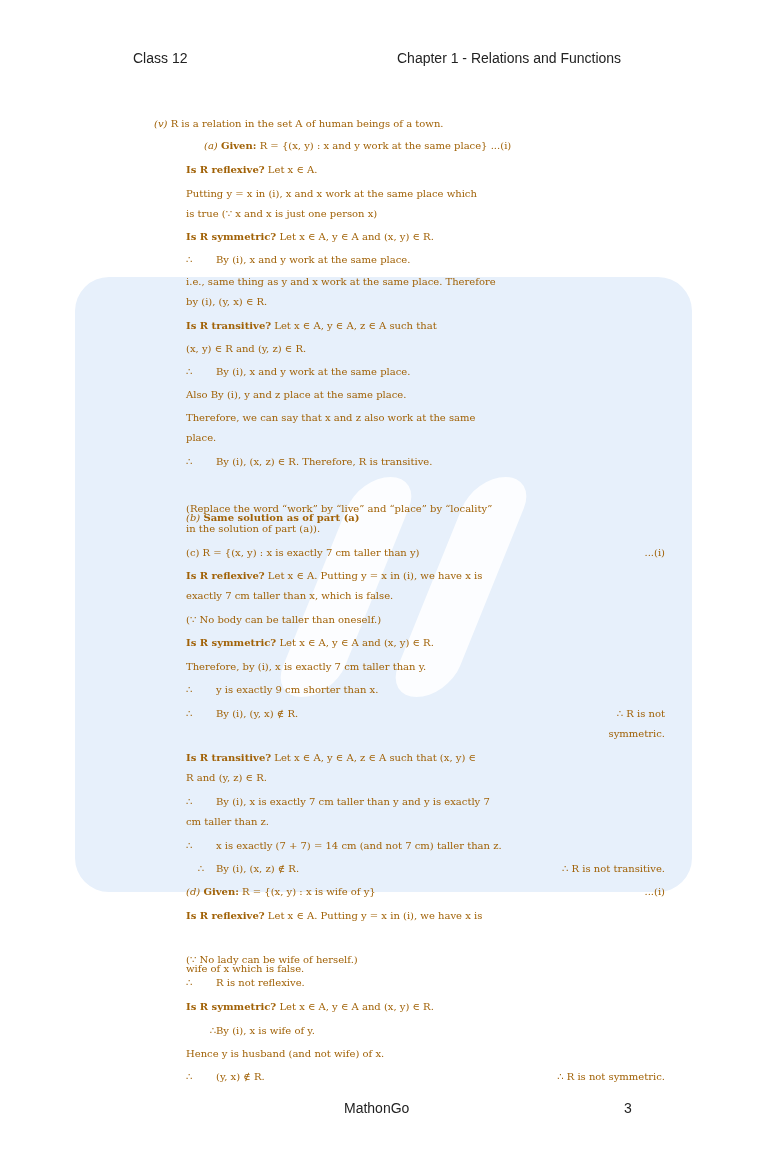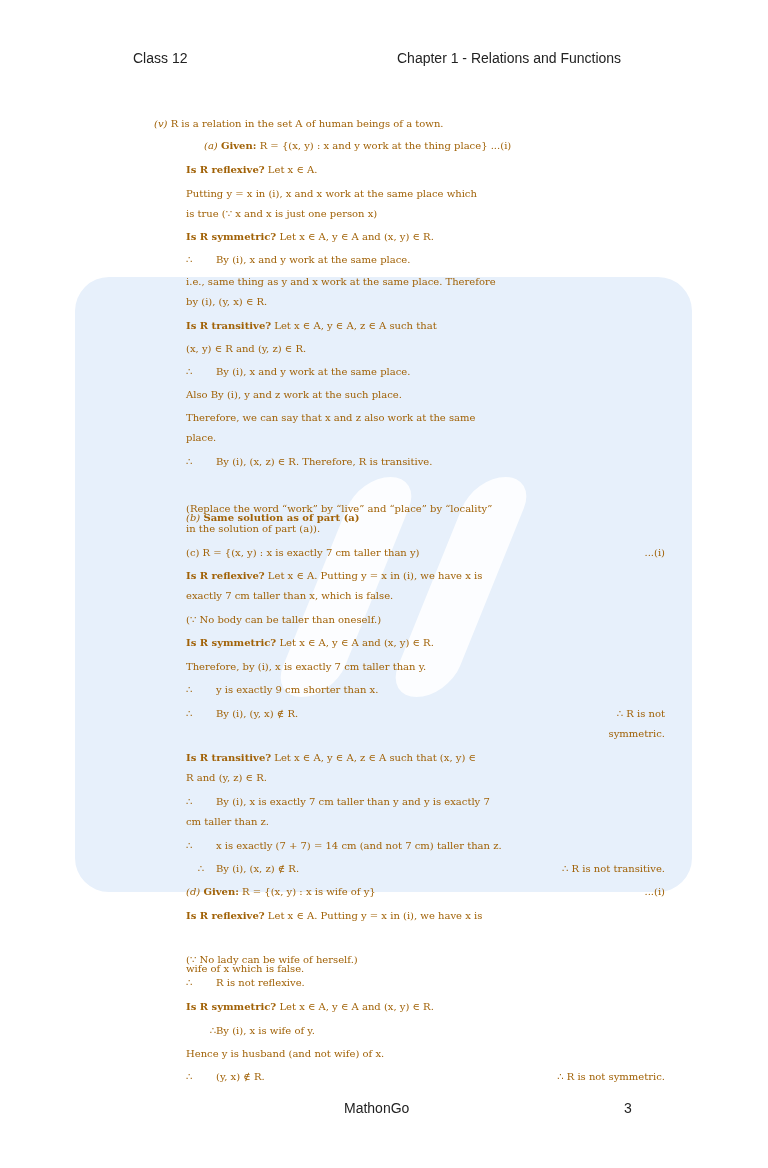--- a/index.html
+++ b/index.html
@@ -52,21 +52,21 @@
 
 <div class="content">
 
   <div class="line" style="top:0; left:154px;">
     <span class="i">(v)</span>&nbsp;<span>R is a relation in the set A of human beings of a town.</span>
   </div>
 
   <div class="line" style="top:22px; left:204px;">
     <span class="i">(a)</span>
     <span class="b">Given:</span>
-    <span>R = {(x, y) : x and y work at the thing place}</span>
+    <span>R = {(x, y) : x and y work at the same place}</span>
     <span>...(i)</span>
   </div>
   <div class="line" style="top:46px; left:186px;">
     <span class="b">Is R reflexive?</span>
     <span>Let x ∈ A.</span>
   </div>
   <div class="line" style="top:70px; left:186px;">Putting y = x in (i), x and x work at the same place which</div>
   <div class="line" style="top:90px; left:186px;">is true (∵  x and x is just one person x)</div>
   <div class="line" style="top:113px; left:186px;">
     <span class="b">Is R symmetric?</span>
@@ -78,21 +78,21 @@
   <div class="line" style="top:158px; left:186px;">i.e., same thing as y and x work at the same place. Therefore</div>
   <div class="line" style="top:178px; left:186px;">by (i), (y, x) ∈ R.</div>
   <div class="line" style="top:202px; left:186px;">
     <span class="b">Is R transitive?</span>
     <span>Let x ∈ A, y ∈ A, z ∈ A such that</span>
   </div>
   <div class="line" style="top:225px; left:186px;">(x, y) ∈ R and (y, z) ∈ R.</div>
   <div class="line" style="top:248px; left:186px;">
     <span class="therefore">∴</span><span>By (i), x and y work at the same place.</span>
   </div>
-  <div class="line" style="top:271px; left:186px;">Also By (i), y and z work at the such place.</div>
+  <div class="line" style="top:271px; left:186px;">Also By (i), y and z place at the same place.</div>
   <div class="line" style="top:294px; left:186px;">Therefore, we can say that x and z also work at the same</div>
   <div class="line" style="top:314px; left:186px;">place.</div>
   <div class="line" style="top:338px; left:186px;">
     <span class="therefore">∴</span><span>By (i), (x, z) ∈ R. Therefore, R is transitive.</span>
   </div>
 
   <div class="line" style="top:362px; left:186px;margin-top:32px;">
     <span class="i">(b)</span>
     <span class="b">Same solution as of part (a)</span>
   </div>

